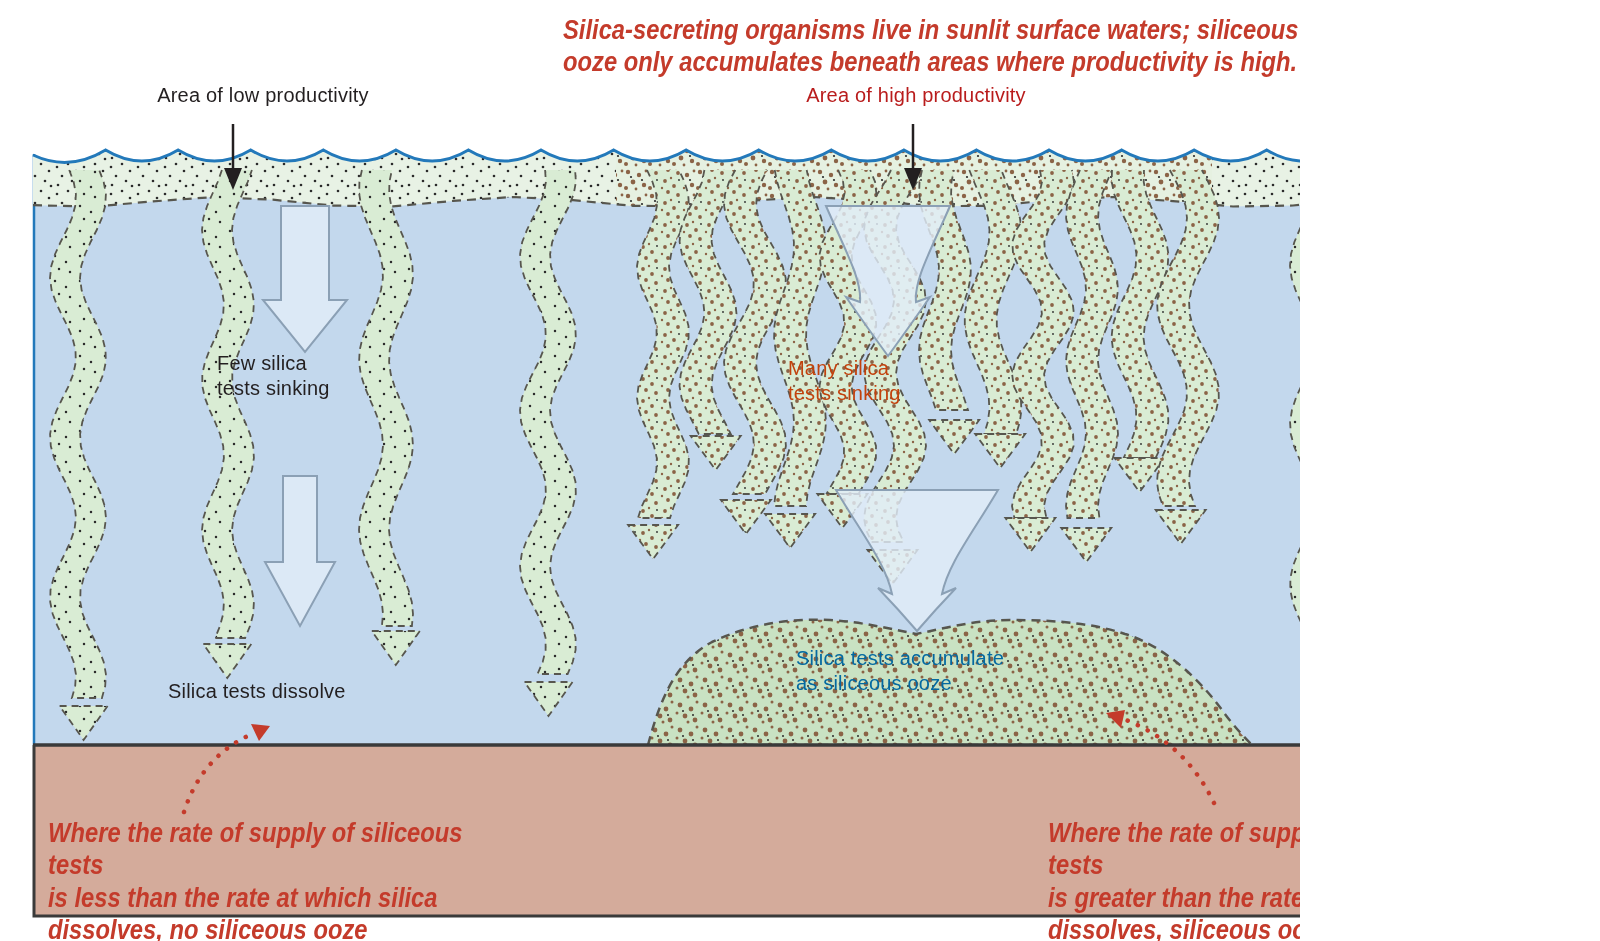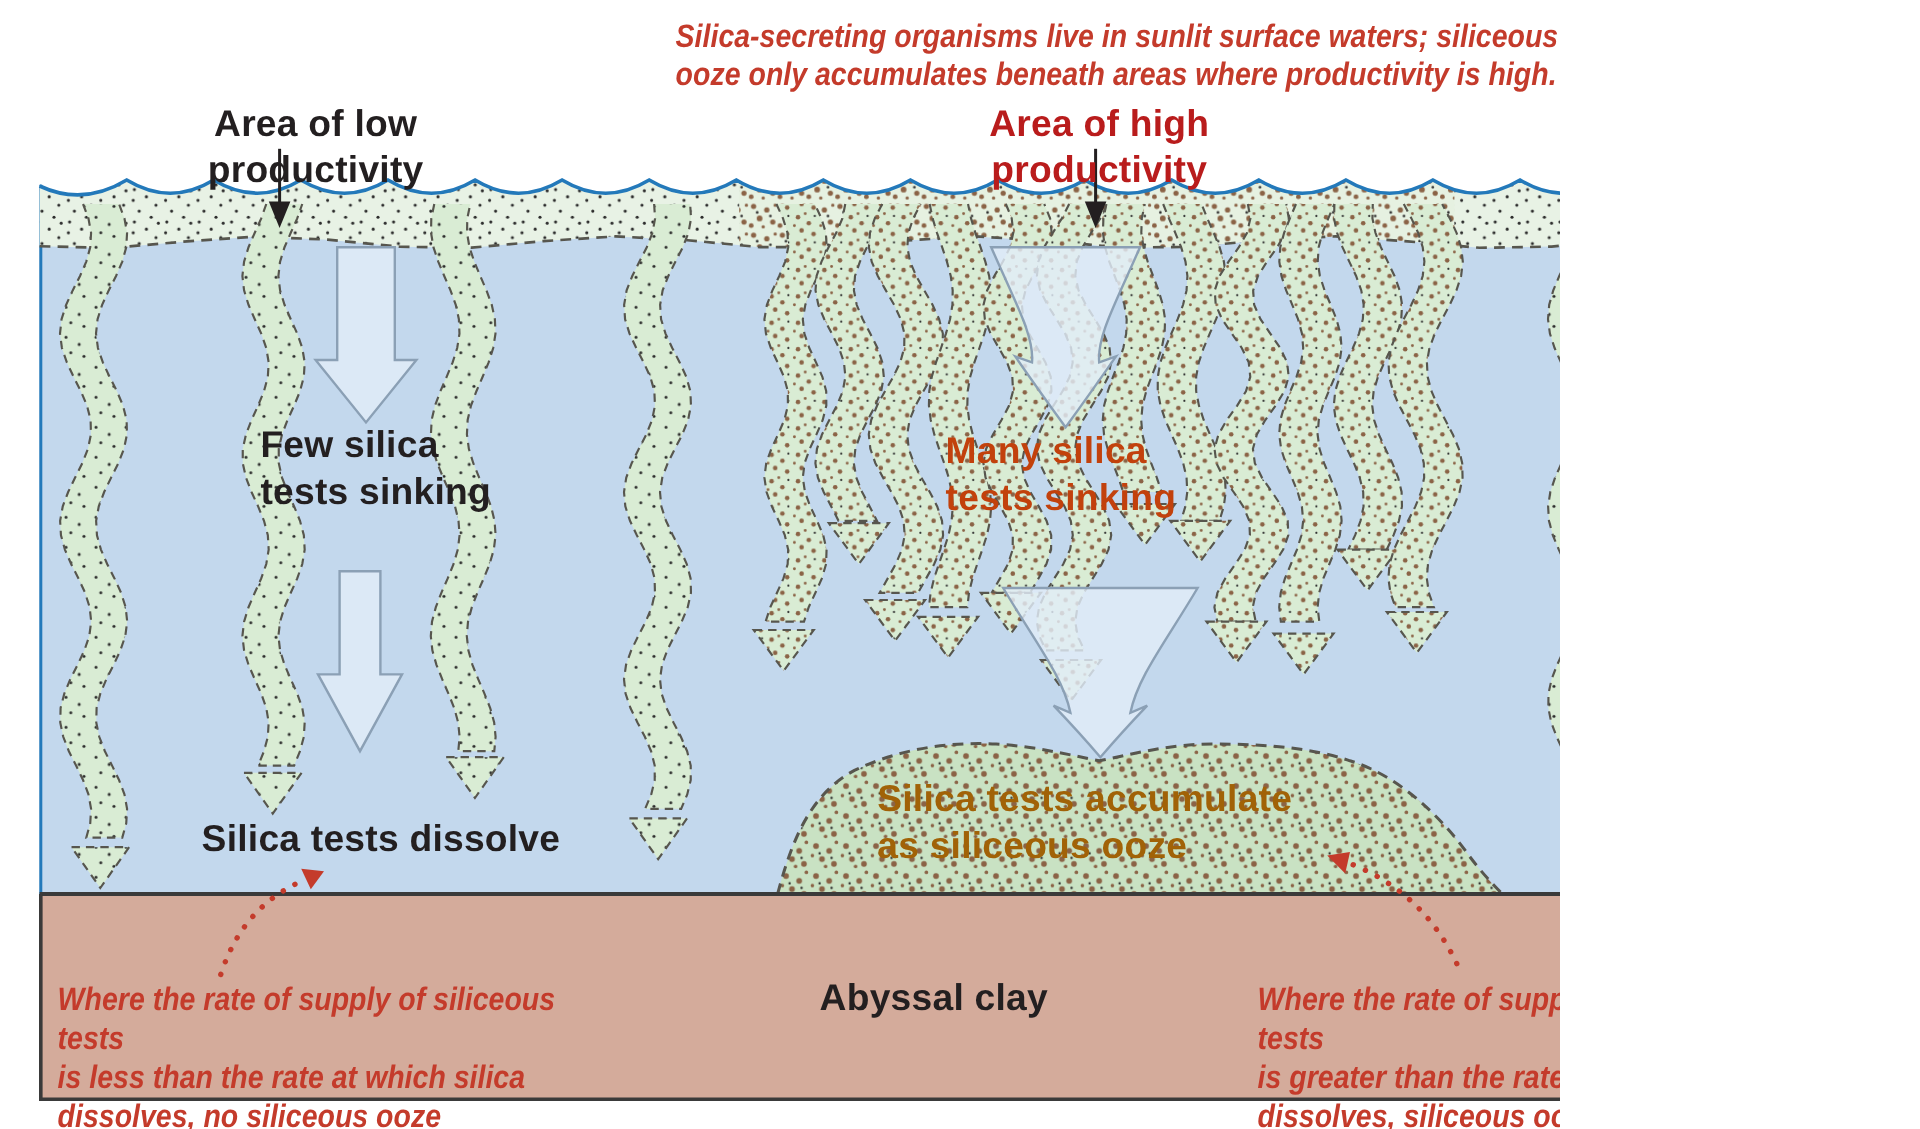--- a/index.html
+++ b/index.html
@@ -1,20 +1,20 @@
 <!DOCTYPE html>
 <html><head>
 <meta charset="utf-8">
 <style>
   html,body{margin:0;padding:0;background:#ffffff;}
   .stage{position:relative;width:1300px;height:941px;background:#ffffff;overflow:hidden;
          font-family:"Liberation Sans", sans-serif;}
   .stage svg{position:absolute;left:0;top:0;}
   .lbl{position:absolute;white-space:pre-line;line-height:1.26;}
-  .black-label{font-size:31px;font-weight:700;letter-spacing:.2px;}
+  .black-label{font-size:20px;font-weight:400;letter-spacing:.2px;}
   .red-note{font-size:27px;font-weight:bold;font-style:italic;transform:scaleX(.88);
             transform-origin:left top;line-height:1.2;}
   .center{text-align:center;}
 </style>
 </head>
 <body>
 
 <div class="stage">
 
   <svg id="scene" width="1600" height="941" viewBox="0 0 1600 941">
@@ -161,24 +161,23 @@
   <div class="lbl black-label center" id="area-high" style="left: 743px; top: 83px; width: 346px; color: #b91c1c;">Area of high productivity</div>
 
   <div class="lbl black-label" id="few-label" style="left: 217px; top: 351px; color: rgb(35, 31, 32);">Few silica
 tests sinking</div>
 
   <div class="lbl black-label" id="many-label" style="left: 788px; top: 356px; color: #c2410c;">Many silica
 tests sinking</div>
 
   <div class="lbl black-label" id="dissolve-label" style="left: 168px; top: 679px; color: rgb(35, 31, 32);">Silica tests dissolve</div>
 
-  <div class="lbl black-label" id="accumulate-label" style="left: 731px; top: 646px; color: #a16207;">Silica tests accumulate
+  <div class="lbl black-label" id="accumulate-label" style="left: 796px; top: 646px; color: #0369a1;">Silica tests accumulate
 as siliceous ooze</div>
 
-  <div class="lbl black-label" id="abyssal-label" style="left: 683px; top: 812px; color: rgb(35, 31, 32);">Abyssal clay</div>
 
   <div class="lbl red-note" id="note-left" style="left: 48px; top: 817px; width: 540px; color: rgb(196, 59, 43);">Where the rate of supply of siliceous tests
 is less than the rate at which silica
 dissolves, no siliceous ooze accumulates.</div>
 
   <div class="lbl red-note" id="note-right" style="left: 1048px; top: 817px; width: 540px; color: rgb(196, 59, 43);">Where the rate of supply of siliceous tests
 is greater than the rate at which silica
 dissolves, siliceous ooze accumulates.</div>
 </div>
 

